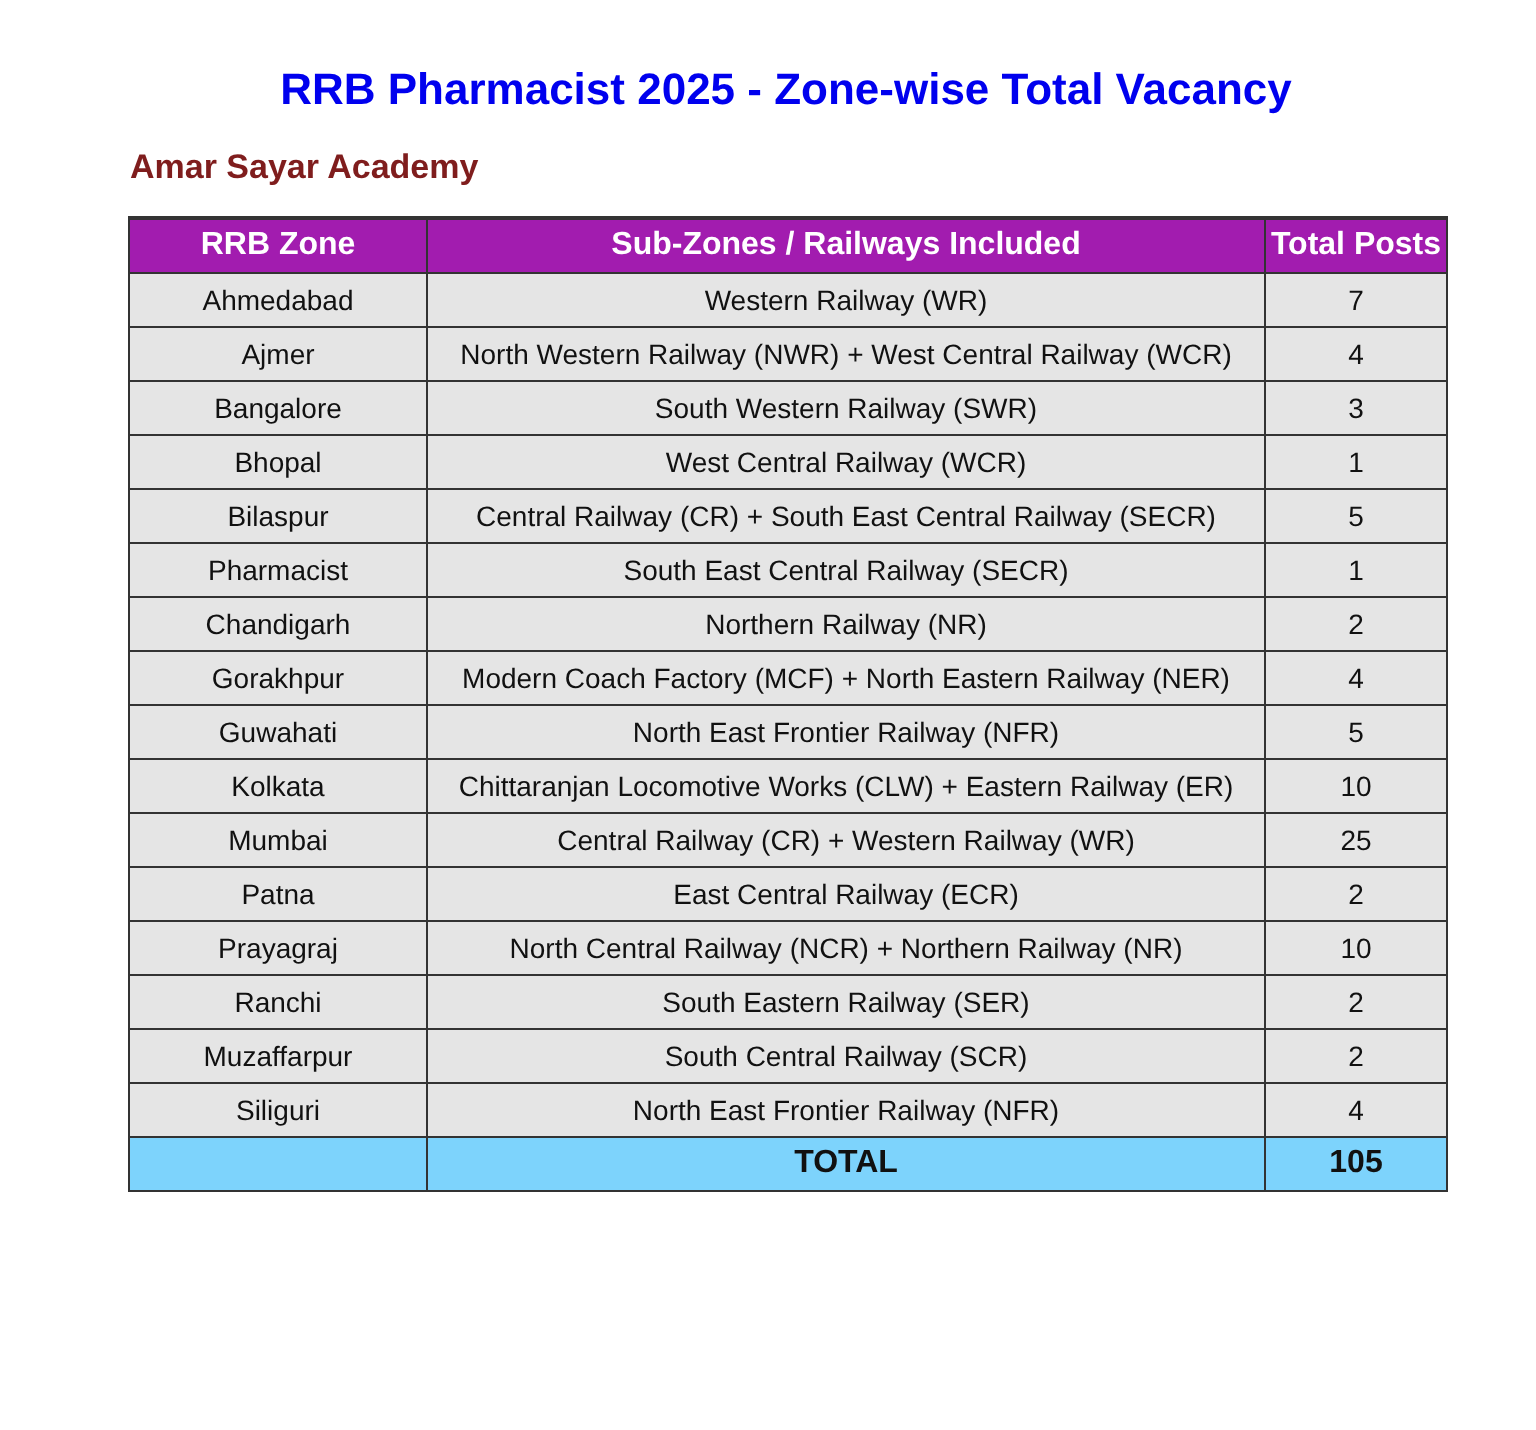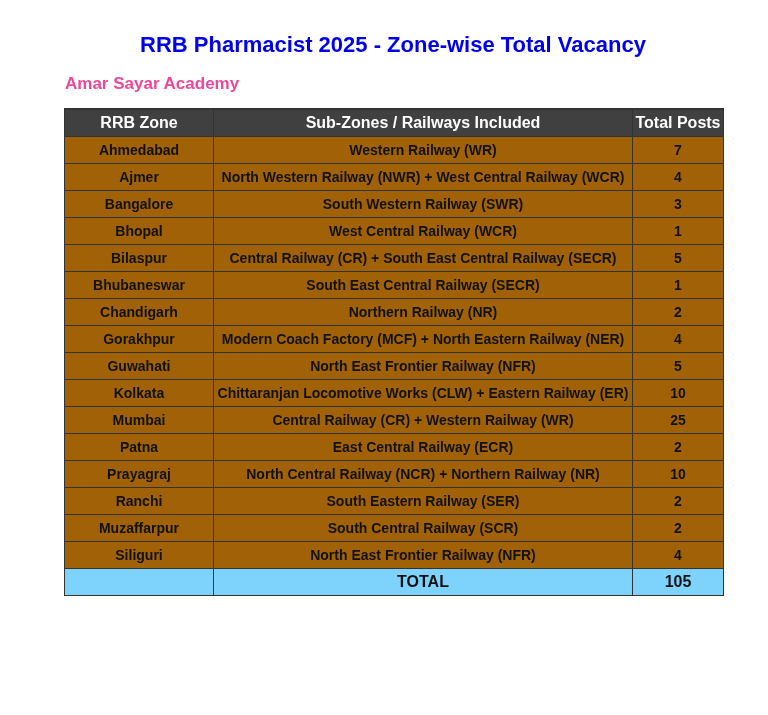--- a/index.html
+++ b/index.html
@@ -1,22 +1,22 @@
 <!DOCTYPE html>
 <html><head>
 <meta charset="utf-8">
 <style>
   html, body { margin: 0; padding: 0; background: #ffffff; }
   body { width: 768px; height: 715px; position: relative; font-family: "Liberation Sans", sans-serif; }
   .title { position: absolute; top: 32px; left: 0; width: 786px; text-align: center; font-size: 22px; font-weight: bold; color: #0000ee; }
-  .subtitle { position: absolute; top: 74px; left: 65px; font-size: 17px; font-weight: bold; color: #ec4899; }
+  .subtitle { position: absolute; top: 74px; left: 65px; font-size: 17px; font-weight: bold; color: #7f1d1d; }
   table { position: absolute; top: 108px; left: 64px; border-collapse: collapse; table-layout: fixed; width: 659px; }
   th, td { border: 1px solid #333; text-align: center; font-size: 14px; padding: 0; height: 26px; color: #111; white-space: nowrap; overflow: hidden; }
-  th { background: #404040; color: #ffffff; font-size: 16px; font-weight: bold; height: 26px; border-top: 2px solid #333; }
-  td { background: #a16207; font-weight: bold; }
+  th { background: #a21caf; color: #ffffff; font-size: 16px; font-weight: bold; height: 26px; border-top: 2px solid #333; }
+  td { background: #e5e5e5; }
   .total td { background: #7dd3fc; font-weight: bold; font-size: 16px; height: 26px; }
 </style>
 </head>
 <body>
 
 <div class="title">RRB Pharmacist 2025 - Zone-wise Total Vacancy</div>
 <div class="subtitle">Amar Sayar Academy</div>
 
 <table>
   <colgroup>
@@ -51,21 +51,21 @@
         <td>Bhopal</td>
         <td>West Central Railway (WCR)</td>
         <td>1</td>
       </tr>
       <tr>
         <td>Bilaspur</td>
         <td>Central Railway (CR) + South East Central Railway (SECR)</td>
         <td>5</td>
       </tr>
       <tr>
-        <td>Bhubaneswar</td>
+        <td>Pharmacist</td>
         <td>South East Central Railway (SECR)</td>
         <td>1</td>
       </tr>
       <tr>
         <td>Chandigarh</td>
         <td>Northern Railway (NR)</td>
         <td>2</td>
       </tr>
       <tr>
         <td>Gorakhpur</td>

